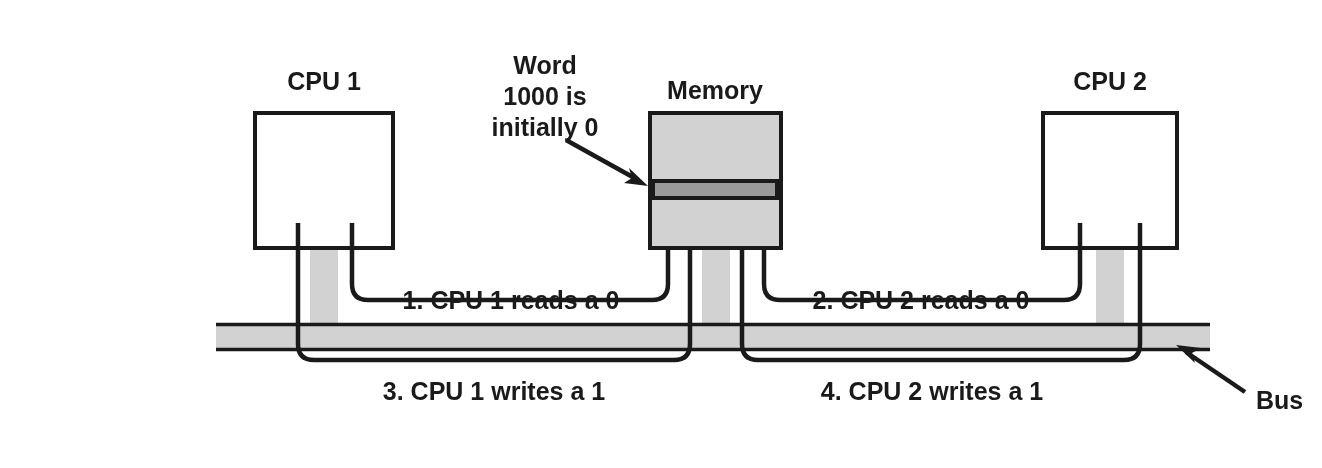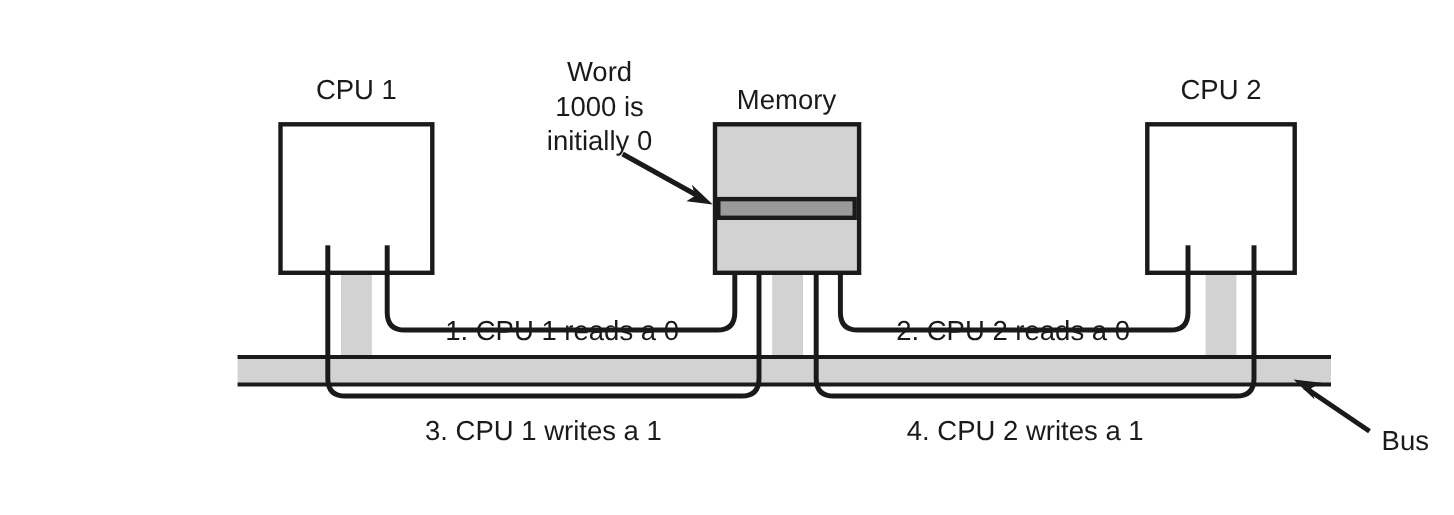--- a/index.html
+++ b/index.html
@@ -10,20 +10,21 @@
   body {
     width: 1322px;
     height: 468px;
     font-family: "Liberation Sans", sans-serif;
     overflow: hidden;
   }
   #diagram-root {
     position: relative;
     width: 1322px;
     height: 468px;
+    font-weight: bold;
   }
   svg#scene {
     display: block;
     width: 1322px;
     height: 468px;
   }
   .lbl {
     font-family: "Liberation Sans", sans-serif;
     fill: #1a1a1a;
     font-size: 25px;

